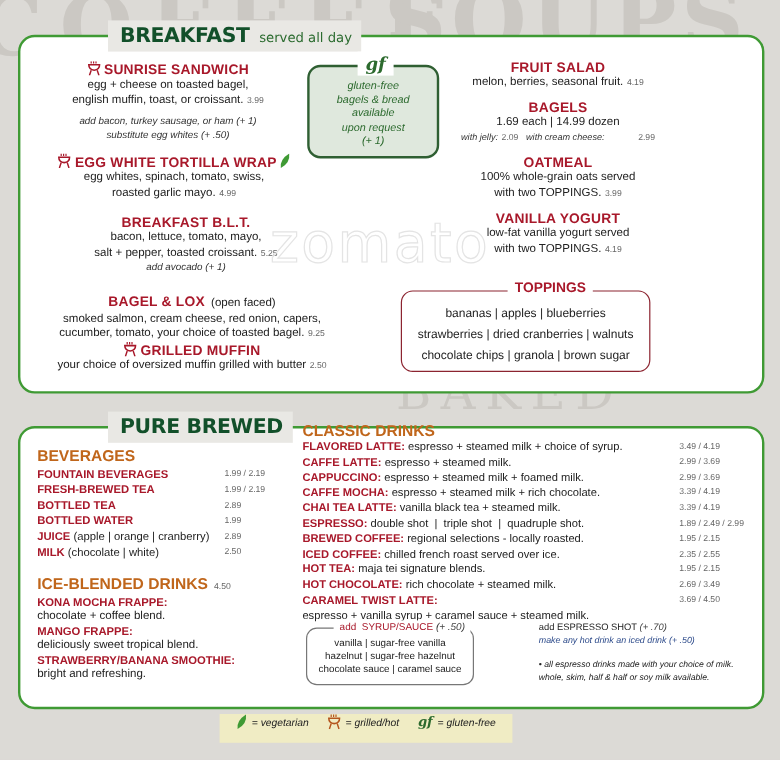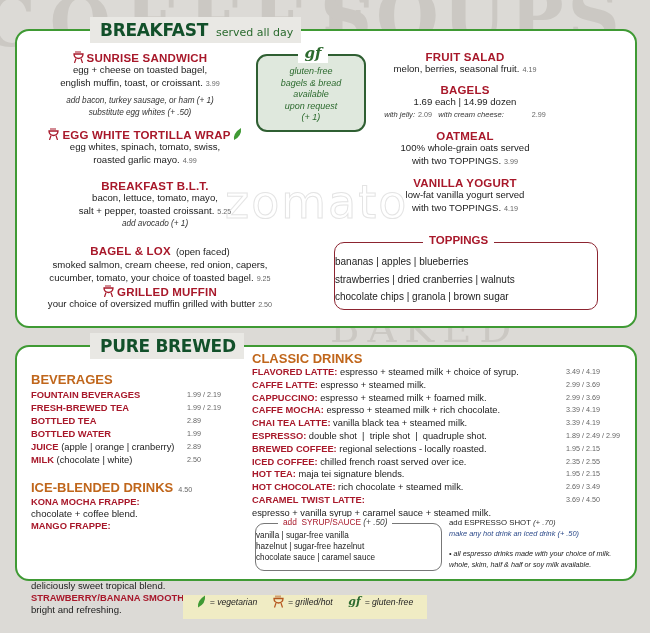--- a/index.html
+++ b/index.html
@@ -102,24 +102,24 @@
   .gf-box .txt {
     font-family: "Liberation Sans", sans-serif;
     font-style: italic;
     font-size: 9px;
     color: #2c6a2e;
     line-height: 11.5px;
   }
   .toppings {
     position: absolute;
     left: 334px; top: 242px;
-    width: 264px; height: 68px;
+    width: 208px; height: 68px;
     border: 1.6px solid #8c2430;
     border-radius: 10px;
-    text-align: left;
+    text-align: center;
     padding-top: 10px;
   }
   .toppings .t-title {
     position: absolute;
     top: -9px; left: 88px;
     background: #fff;
     padding: 0 6px;
     font-family: "Liberation Sans", sans-serif;
     font-weight: bold;
     font-size: 11.5px;
@@ -144,24 +144,24 @@
   .bev-row .ex { color: #222; }
   .bev-row .pr { position: absolute; left: 156px; top: 0; font-size: 7.2px; color: #666; text-align: right; }
   .classic-row { position: relative; height: 12.8px; font-family: "Liberation Sans", sans-serif; font-size: 9.3px; line-height: 12.8px; white-space: nowrap; }
   .classic-row .nm { font-weight: bold; color: #a8182a; }
   .classic-row .dsc { color: #222; }
   .classic-row .pr { position: absolute; left: 314px; top: 0; font-size: 7.2px; color: #666; }
 
   .syrup-box {
     position: absolute;
     left: 255px; top: 523px;
-    width: 187px; height: 48px;
+    width: 140px; height: 48px;
     border: 1.4px solid #777;
     border-radius: 9px;
-    text-align: left;
+    text-align: center;
     padding-top: 6px;
   }
   .syrup-box .s-title {
     position: absolute;
     top: -7px; left: 22px;
     background: #fff;
     padding: 0 5px;
     font-family: "Liberation Sans", sans-serif;
     font-size: 8.3px;
     color: #a8182a;
@@ -297,42 +297,42 @@
 
 <div class="toppings">
   <div class="t-title">TOPPINGS</div>
   <div class="row">bananas | apples | blueberries</div>
   <div class="row">strawberries | dried cranberries | walnuts</div>
   <div class="row">chocolate chips | granola | brown sugar</div>
 </div>
 
 <div style="position:absolute; left:225px; top:175px; font-family:'DejaVu Sans',sans-serif; font-size:46px; color:transparent; -webkit-text-stroke:1px #e4e4e4; letter-spacing:2px;">zomato</div>
 
-<div class="panel" style="left:15px; top:345px; width:622px; height:236px;text-align:center;">
+<div class="panel" style="left:15px; top:355px; width:622px; height:236px;text-align:center;">
   <div class="panel-title" style="left:73px;">
     <span class="big">PURE BREWED</span>
   </div>
 </div>
 
 <div style="position:absolute; left:31px; top:372px; width:210px;">
   <div class="sec-head" style="margin-bottom:1px;">BEVERAGES</div>
   <div class="bev-row"><span class="nm">FOUNTAIN BEVERAGES</span> <span class="ex"></span><span class="pr">1.99 / 2.19</span></div>
   <div class="bev-row"><span class="nm">FRESH-BREWED TEA</span> <span class="ex"></span><span class="pr">1.99 / 2.19</span></div>
   <div class="bev-row"><span class="nm">BOTTLED TEA</span> <span class="ex"></span><span class="pr">2.89</span></div>
   <div class="bev-row"><span class="nm">BOTTLED WATER</span> <span class="ex"></span><span class="pr">1.99</span></div>
   <div class="bev-row"><span class="nm">JUICE</span> <span class="ex">(apple | orange | cranberry)</span><span class="pr">2.89</span></div>
   <div class="bev-row"><span class="nm">MILK</span> <span class="ex">(chocolate | white)</span><span class="pr">2.50</span></div>
 </div>
 
 <div style="position:absolute; left:31px; top:478px; width:215px; font-family:'Liberation Sans',sans-serif;">
   <div><span class="sec-head">ICE-BLENDED DRINKS</span><span class="price" style="margin-left:5px;">4.50</span></div>
   <div style="font-weight:bold; color:#a8182a; font-size:9.4px; line-height:12px;">KONA MOCHA FRAPPE:</div>
   <div class="desc" style="line-height:12px;">chocolate + coffee blend.</div>
   <div style="font-weight:bold; color:#a8182a; font-size:9.4px; line-height:12px;">MANGO FRAPPE:</div>
-  <div class="desc" style="line-height:12px;margin-top:48px;">deliciously sweet tropical blend.</div>
+  <div class="desc" style="line-height:12px;">deliciously sweet tropical blend.</div>
   <div style="font-weight:bold; color:#a8182a; font-size:9.4px; line-height:12px;">STRAWBERRY/BANANA SMOOTHIE:</div>
   <div class="desc" style="line-height:12px;">bright and refreshing.</div>
 </div>
 
 <div style="position:absolute; left:252px; top:351px; width:385px;">
   <div class="sec-head" style="line-height:15px;">CLASSIC DRINKS</div>
   <div class="classic-row"><span class="nm">FLAVORED LATTE:</span>&nbsp;<span class="dsc">espresso + steamed milk + choice of syrup.</span><span class="pr">3.49 / 4.19</span></div>
   <div class="classic-row"><span class="nm">CAFFE LATTE:</span>&nbsp;<span class="dsc">espresso + steamed milk.</span><span class="pr">2.99 / 3.69</span></div>
   <div class="classic-row"><span class="nm">CAPPUCCINO:</span>&nbsp;<span class="dsc">espresso + steamed milk + foamed milk.</span><span class="pr">2.99 / 3.69</span></div>
   <div class="classic-row"><span class="nm">CAFFE MOCHA:</span>&nbsp;<span class="dsc">espresso + steamed milk + rich chocolate.</span><span class="pr">3.39 / 4.19</span></div>

